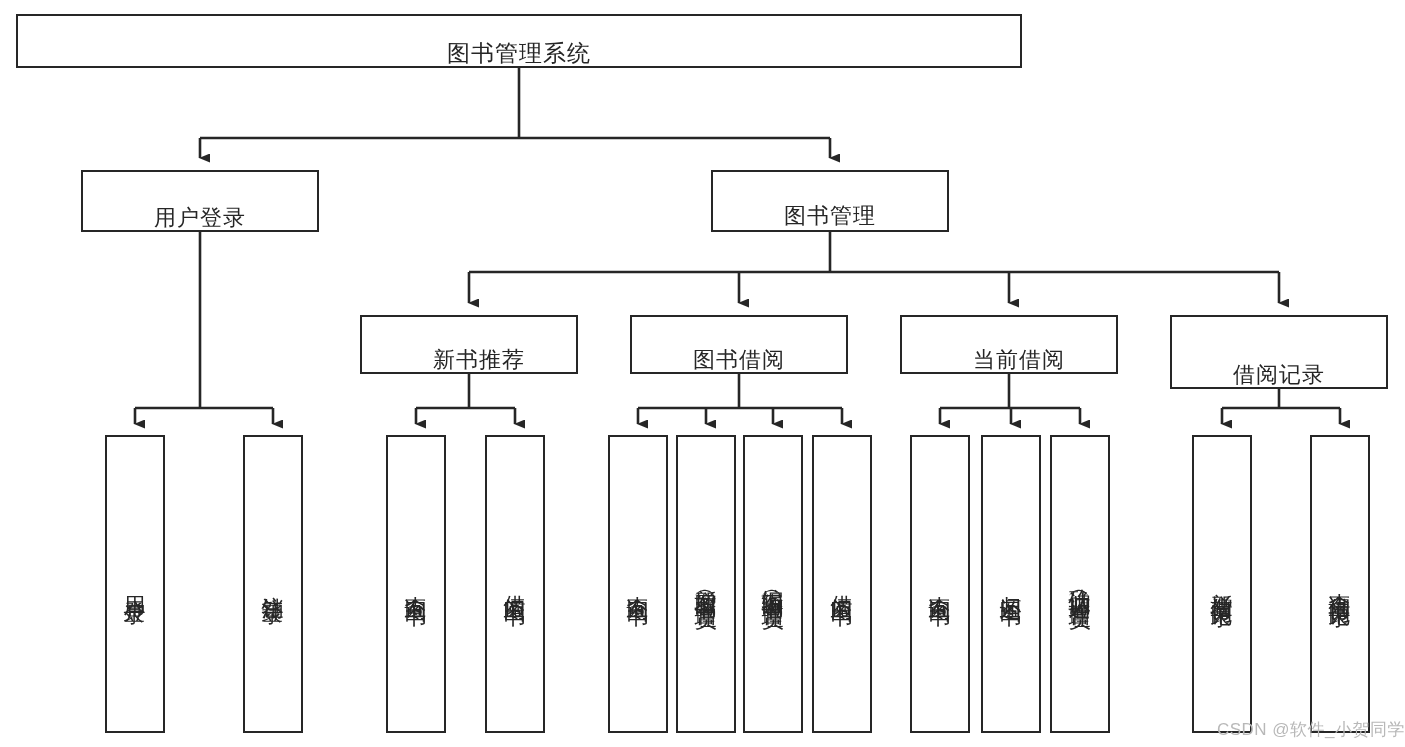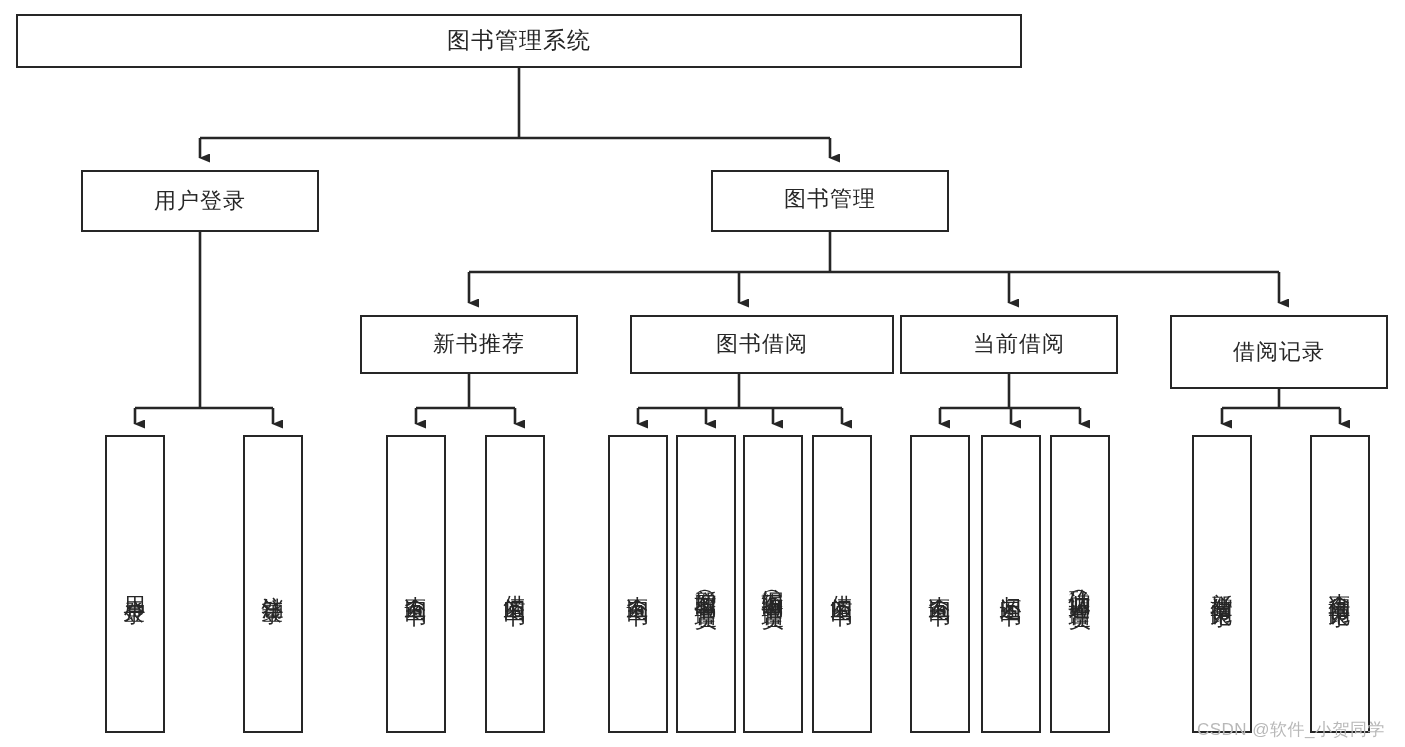--- a/index.html
+++ b/index.html
@@ -33,20 +33,21 @@
     border: 2px solid #262626;
     display: flex;
     align-items: center;
     justify-content: center;
     color: #262626;
   }
   .node.horizontal {
     font-size: 22px;
     letter-spacing: 1px;
     line-height: 1.1;
+    align-items: flex-end;
   }
   .node.root {
     font-size: 23px;
   }
   .node.vertical {
     writing-mode: vertical-rl;
     text-orientation: upright;
     font-size: 22px;
     letter-spacing: 3px;
     padding: 4px 0;
@@ -55,21 +56,21 @@
   .node.vertical .node-label {
     writing-mode: vertical-rl;
     text-orientation: upright;
     white-space: nowrap;
   }
   .node-label {
     display: block;
   }
   #watermark {
     position: absolute;
-    right: 20px;
+    right: 0;
     bottom: 6px;
     font-size: 17px;
     color: #b8b8b8;
     letter-spacing: 0.5px;
     user-select: none;
     white-space: nowrap;
   }
 </style>
 </head>
 <body>
@@ -133,21 +134,21 @@
   <div class="node horizontal" style="left:81px; top:170px; width:238px; height:62px;">
     <span class="node-label">用户登录</span>
   </div>
   <div class="node horizontal" style="left:711px; top:170px; width:238px; height:62px;font-family:Liberation Mono, monospace;">
     <span class="node-label">图书管理</span>
   </div>
 
   <div class="node horizontal" style="left:360px; top:315px; width:218px; height:59px;padding-left:20px;">
     <span class="node-label">新书推荐</span>
   </div>
-  <div class="node horizontal" style="left:630px; top:315px; width:264px; height:59px;">
+  <div class="node horizontal" style="left:630px; top:315px; width:218px; height:59px;">
     <span class="node-label">图书借阅</span>
   </div>
   <div class="node horizontal" style="left:900px; top:315px; width:218px; height:59px;padding-left:20px;">
     <span class="node-label">当前借阅</span>
   </div>
   <div class="node horizontal" style="left:1170px; top:315px; width:218px; height:74px;">
     <span class="node-label">借阅记录</span>
   </div>
 
   <div class="node vertical" style="left:105px; top:435px; width:60px; height:298px;">

